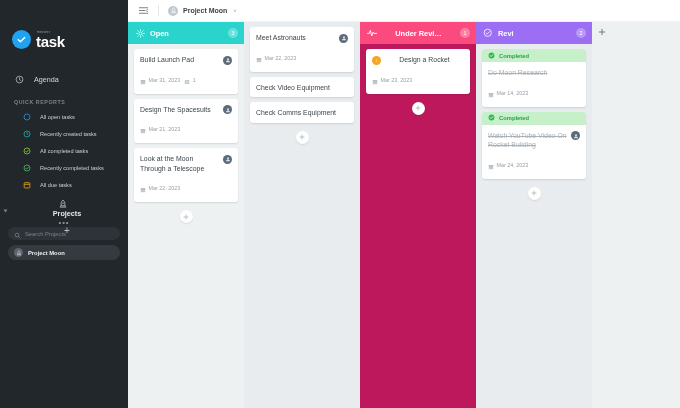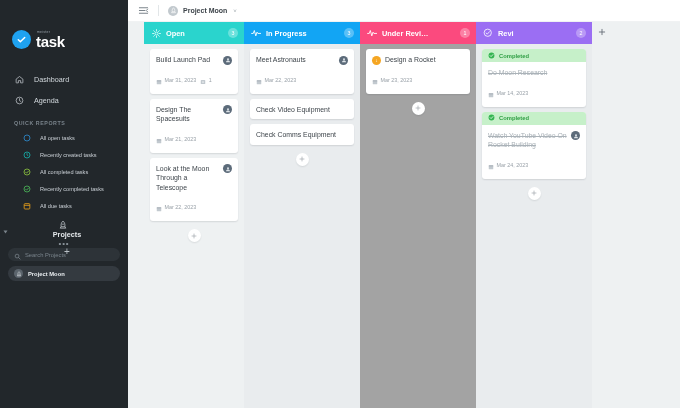--- a/index.html
+++ b/index.html
@@ -168,28 +168,20 @@
             <path d="M5 12.5l4.5 4.5L19 7.5" stroke="#fff" stroke-width="3.2" fill="none" stroke-linecap="round" stroke-linejoin="round"></path>
           </svg>
       </span>
       <span class="logo-text-wrap">
         <span class="logo-sup">meister</span>
         <span class="logo-word">task</span>
       </span>
     </div>
 
     <nav class="nav">
-      <div class="nav-item">
-        <span class="ico">
-          <svg width="9" height="9" viewBox="0 0 24 24">
-              <path d="M3 11l9-7 9 7v9a1 1 0 0 1-1 1h-5v-6h-6v6H4a1 1 0 0 1-1-1z" fill="none" stroke="#c6ccd2" stroke-width="1.9" stroke-linejoin="round"></path>
-            </svg>
-        </span>
-        <span>Dashboard</span>
-      </div>
       <div class="nav-item">
         <span class="ico">
           <svg width="9" height="9" viewBox="0 0 24 24">
               <circle cx="12" cy="12" r="9" fill="none" stroke="#c6ccd2" stroke-width="1.9"></circle>
               <path d="M12 7v5.5l3.5 2" fill="none" stroke="#c6ccd2" stroke-width="1.9" stroke-linecap="round"></path>
             </svg>
         </span>
         <span>Agenda</span>
       </div>
     </nav>
@@ -293,21 +285,21 @@
               <path d="M12 2.5c3 2.4 4.6 6 4.6 9.6v4.1H7.4v-4.1C7.4 8.5 9 4.9 12 2.5z" fill="none" stroke="#ffffff" stroke-width="2.2" stroke-linejoin="round"></path>
               <path d="M7.4 16.2l-2.2 3.3h13.6l-2.2-3.3" fill="none" stroke="#ffffff" stroke-width="2.2" stroke-linejoin="round"></path>
             </svg>
         </span>
         <span class="tb-title">Project Moon</span>
         <span class="tb-caret">˅</span>
       </div>
     </header>
 
     <div class="board" id="board">
-        <div class="column" style="background: rgb(238, 241, 242); padding-left: 16px;">
+        <div class="column" style="background: rgb(238, 241, 242);">
           <div class="col-head" style="background: rgb(42, 212, 205);">
             <span class="ico">
               <svg width="9" height="9" viewBox="0 0 24 24">
                 <circle cx="12" cy="12" r="4" fill="none" stroke="#fff" stroke-width="2"></circle>
                 <path d="M12 1.5v3M12 19.5v3M1.5 12h3M19.5 12h3M4.6 4.6l2.1 2.1M17.3 17.3l2.1 2.1M19.4 4.6l-2.1 2.1M6.7 17.3l-2.1 2.1" stroke="#fff" stroke-width="2" stroke-linecap="round"></path>
               </svg>
             </span>
             <span class="col-name">Open</span>
             <span class="col-count">3</span>
           </div>
@@ -386,29 +378,20 @@
               </div>
             </div>
             <div class="add-card">
               <svg width="6" height="6" viewBox="0 0 24 24">
                 <path d="M12 4v16M4 12h16" stroke="#9aa2a9" stroke-width="2.6" stroke-linecap="round"></path>
               </svg>
             </div>
           </div>
         </div>
         <div class="column" style="background: rgb(233, 236, 238);">
-          <div class="col-head" style="background: rgb(18, 165, 244);">
-            <span class="ico">
-              <svg width="10" height="10" viewBox="0 0 24 24">
-                <path d="M1.5 13h4l2.5-7 3.5 13 3-9 2 3h6.5" fill="none" stroke="#fff" stroke-width="2.2" stroke-linecap="round" stroke-linejoin="round"></path>
-              </svg>
-            </span>
-            <span class="col-name">In Progress</span>
-            <span class="col-count">3</span>
-          </div>
           <div class="col-body">
             <div class="card">
               <div class="card-inner">
                 <div class="card-top">
                   <span class="card-title">Meet Astronauts</span>
                   <span class="card-avatar">
                     <svg width="6" height="6" viewBox="0 0 24 24">
                       <circle cx="12" cy="8.5" r="4" fill="#dde3e8"></circle>
                       <path d="M4 21c0-4.4 3.6-7 8-7s8 2.6 8 7z" fill="#dde3e8"></path>
                     </svg>
@@ -439,21 +422,21 @@
                 </div>
               </div>
             </div>
             <div class="add-card">
               <svg width="6" height="6" viewBox="0 0 24 24">
                 <path d="M12 4v16M4 12h16" stroke="#9aa2a9" stroke-width="2.6" stroke-linecap="round"></path>
               </svg>
             </div>
           </div>
         </div>
-        <div class="column" style="background: #a3a3a3;">
+        <div class="column" style="background: #be185d; text-align: center;">
           <div class="col-head" style="background: rgb(251, 74, 126);">
             <span class="ico">
               <svg width="10" height="10" viewBox="0 0 24 24">
                 <path d="M1.5 13h4l2.5-7 3.5 13 3-9 2 3h6.5" fill="none" stroke="#fff" stroke-width="2.2" stroke-linecap="round" stroke-linejoin="round"></path>
               </svg>
             </span>
             <span class="col-name">Under Revi…</span>
             <span class="col-count">1</span>
           </div>
           <div class="col-body">

